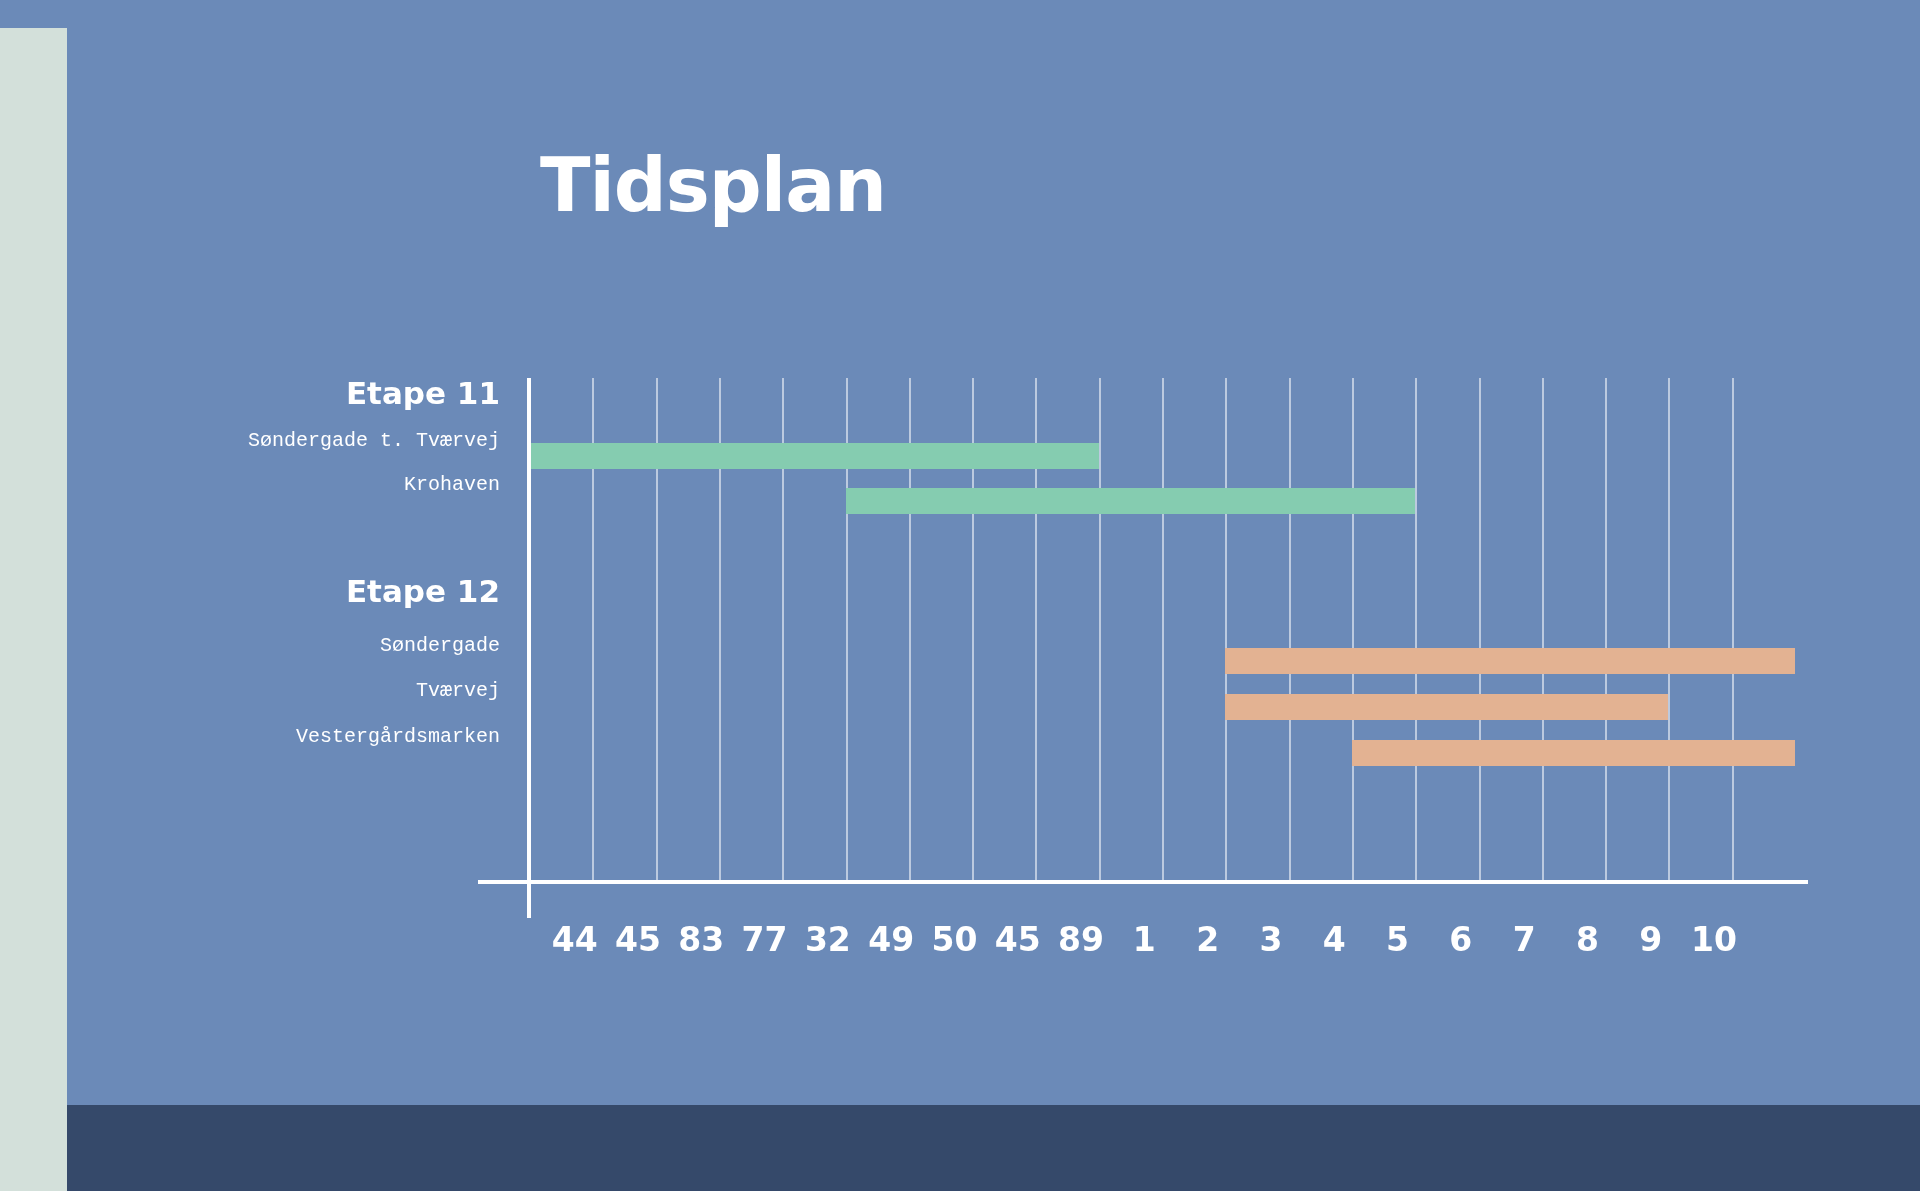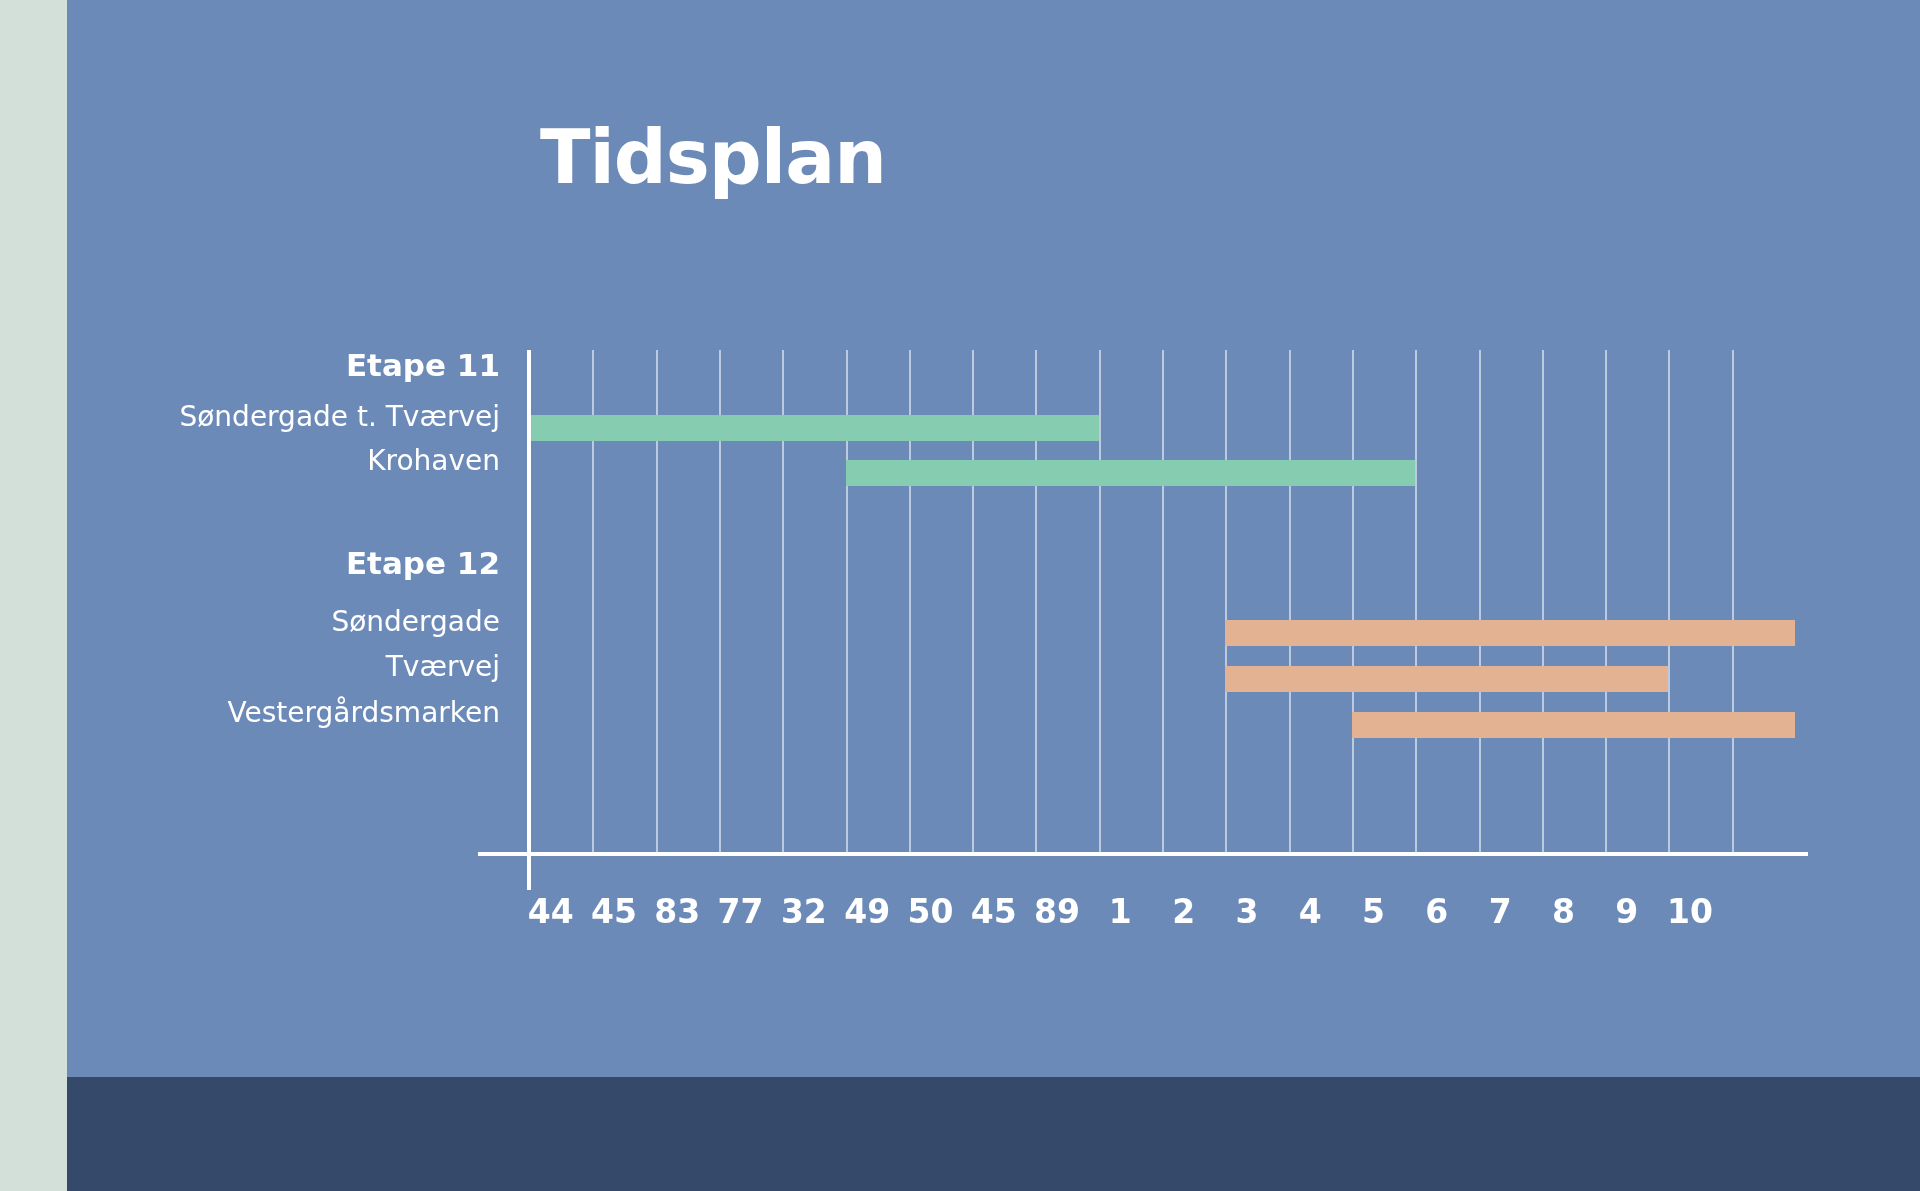--- a/index.html
+++ b/index.html
@@ -2,21 +2,21 @@
 <html><head>
 <meta charset="utf-8">
 <style>
   html,body{margin:0;padding:0;}
   body{
     width:1920px;height:1191px;overflow:hidden;
     background:#6b8ab8;
     font-family:"DejaVu Sans", sans-serif;
     position:relative;
   }
-  #slide{position:absolute;inset:0;background:#6b8ab8;}
+  #slide{position:absolute;inset:0;background:#6b8ab8;margin-top:28px;}
 
   
   .left-strip{
     position:absolute;left:0;top:0;width:67px;height:1191px;
     background:#d3e0da;
   }
   
   .bottom-band{
     position:absolute;left:67px;top:1077px;width:1853px;height:114px;
     background:#35496a;
@@ -39,21 +39,21 @@
   .labels{
     position:absolute;left:100px;top:350px;width:400px;height:505px;
     text-align:right;color:#ffffff;
   }
   .grp-title{
     position:absolute;right:0;
     font-size:31px;font-weight:bold;white-space:nowrap;line-height:1;
   }
   .row-label{
     position:absolute;right:0;
-    font-size:28px;font-weight:400;white-space:nowrap;line-height:1;
+    font-size:20px;font-weight:400;white-space:nowrap;line-height:1;font-family:Liberation Mono, monospace;
   }
 
   
   .plot{
     position:absolute;left:529px;top:350px;width:1280px;height:504px;
   }
   .gridline{
     position:absolute;top:0;width:2px;height:504px;
     background:rgba(255,255,255,.55);
   }
@@ -67,21 +67,21 @@
   }
 
   .bar{
     position:absolute;height:26px;border-radius:0;
   }
   .bar.green{background:#85ccb0;}
   .bar.orange{background:#e3b292;}
 
   
   .xticks{
-    position:absolute;left:519px;top:895px;width:1280px;height:50px;
+    position:absolute;left:543px;top:895px;width:1280px;height:50px;
   }
   .xtick{
     position:absolute;top:0;
     font-size:33px;font-weight:bold;color:#ffffff;
     transform:translateX(-50%);
     white-space:nowrap;line-height:1;
   }
 </style>
 </head>
 <body>

